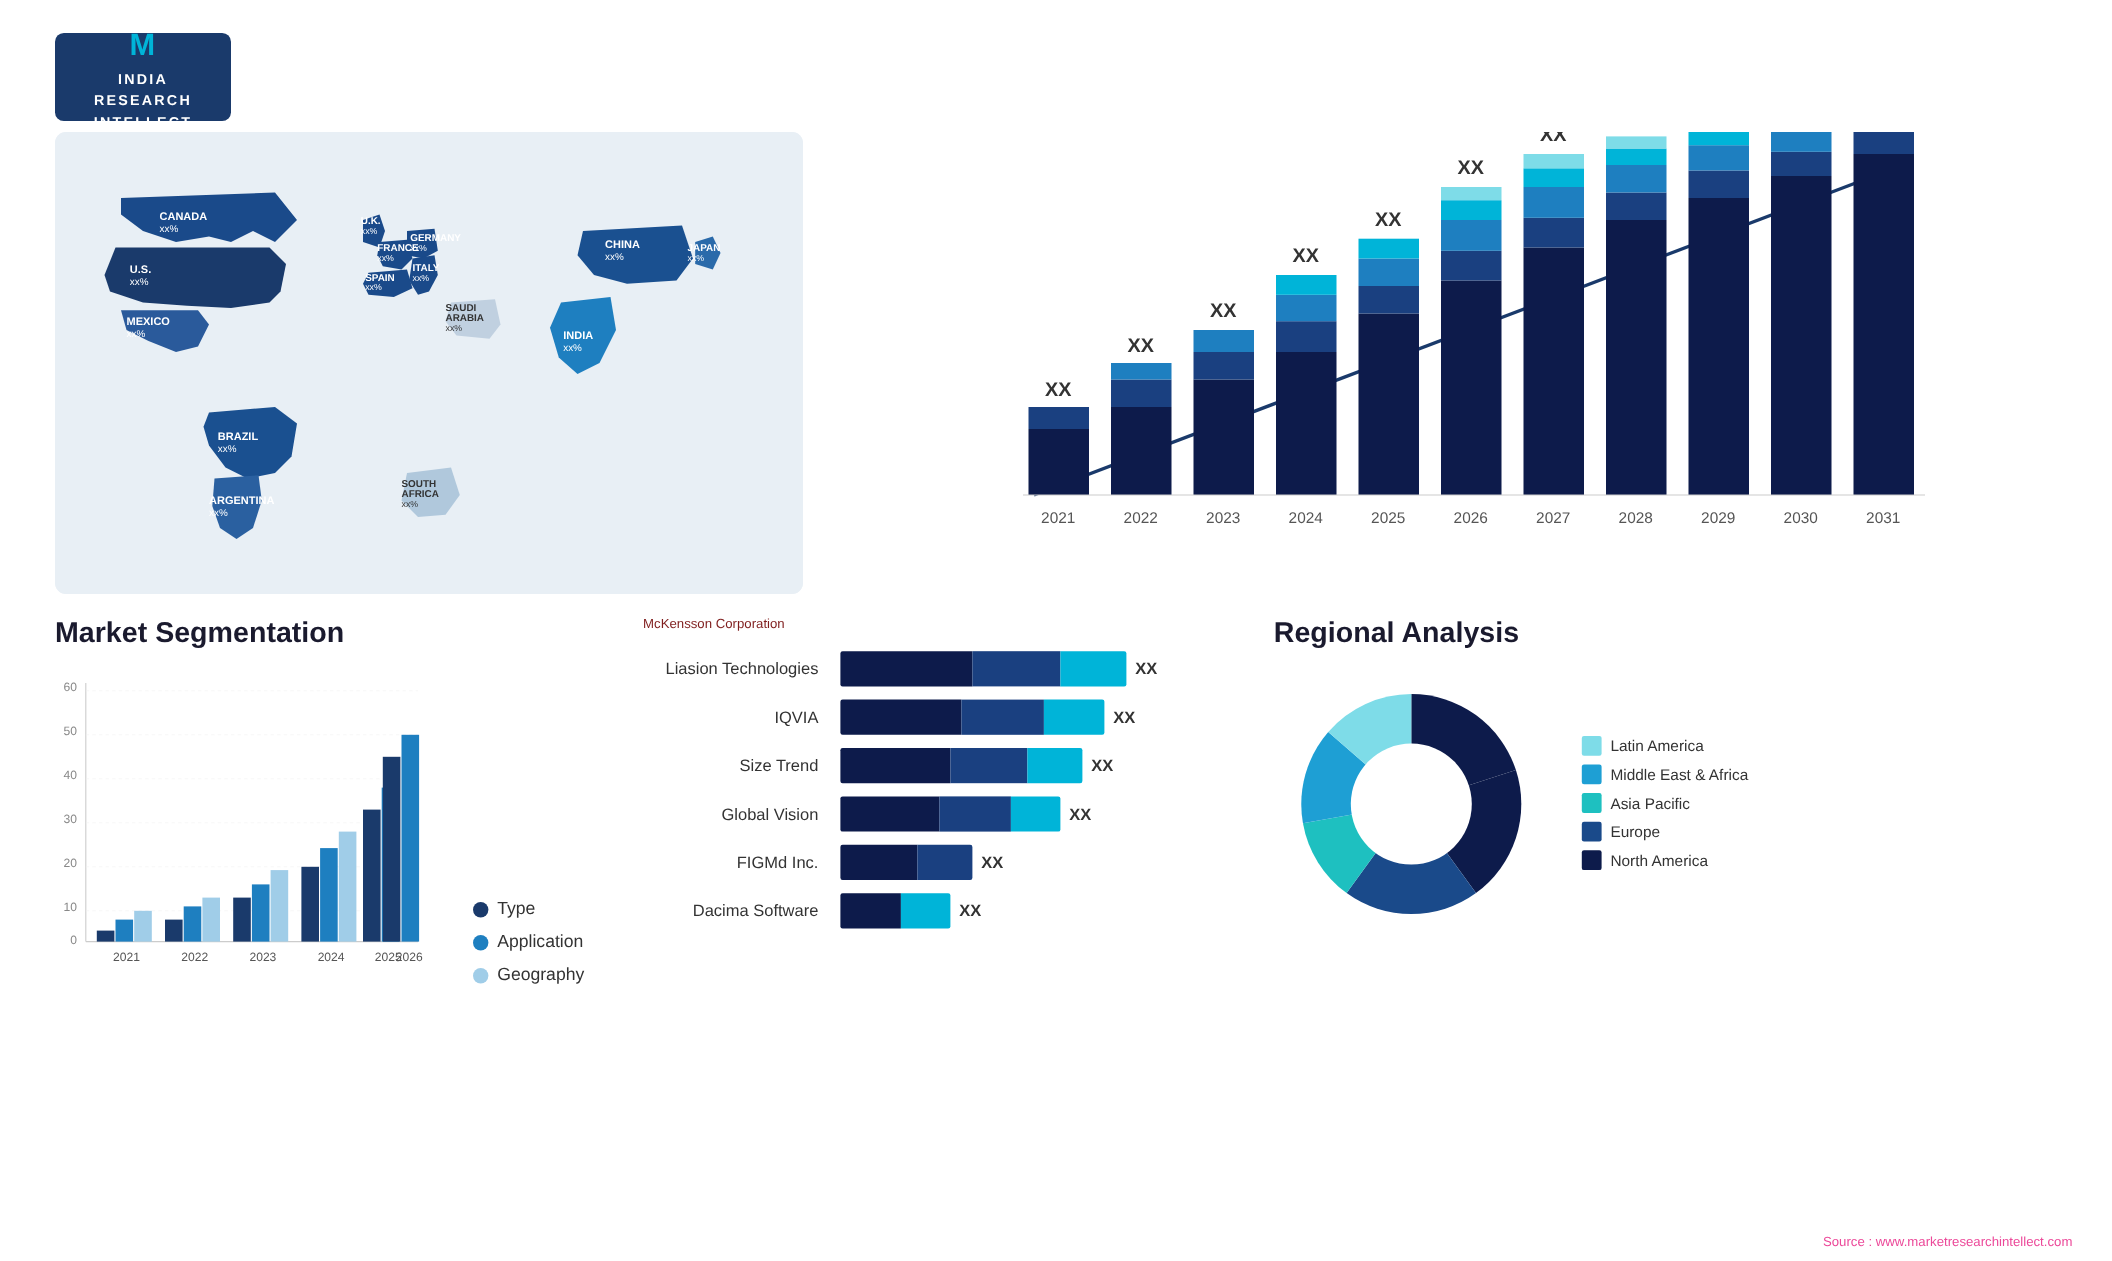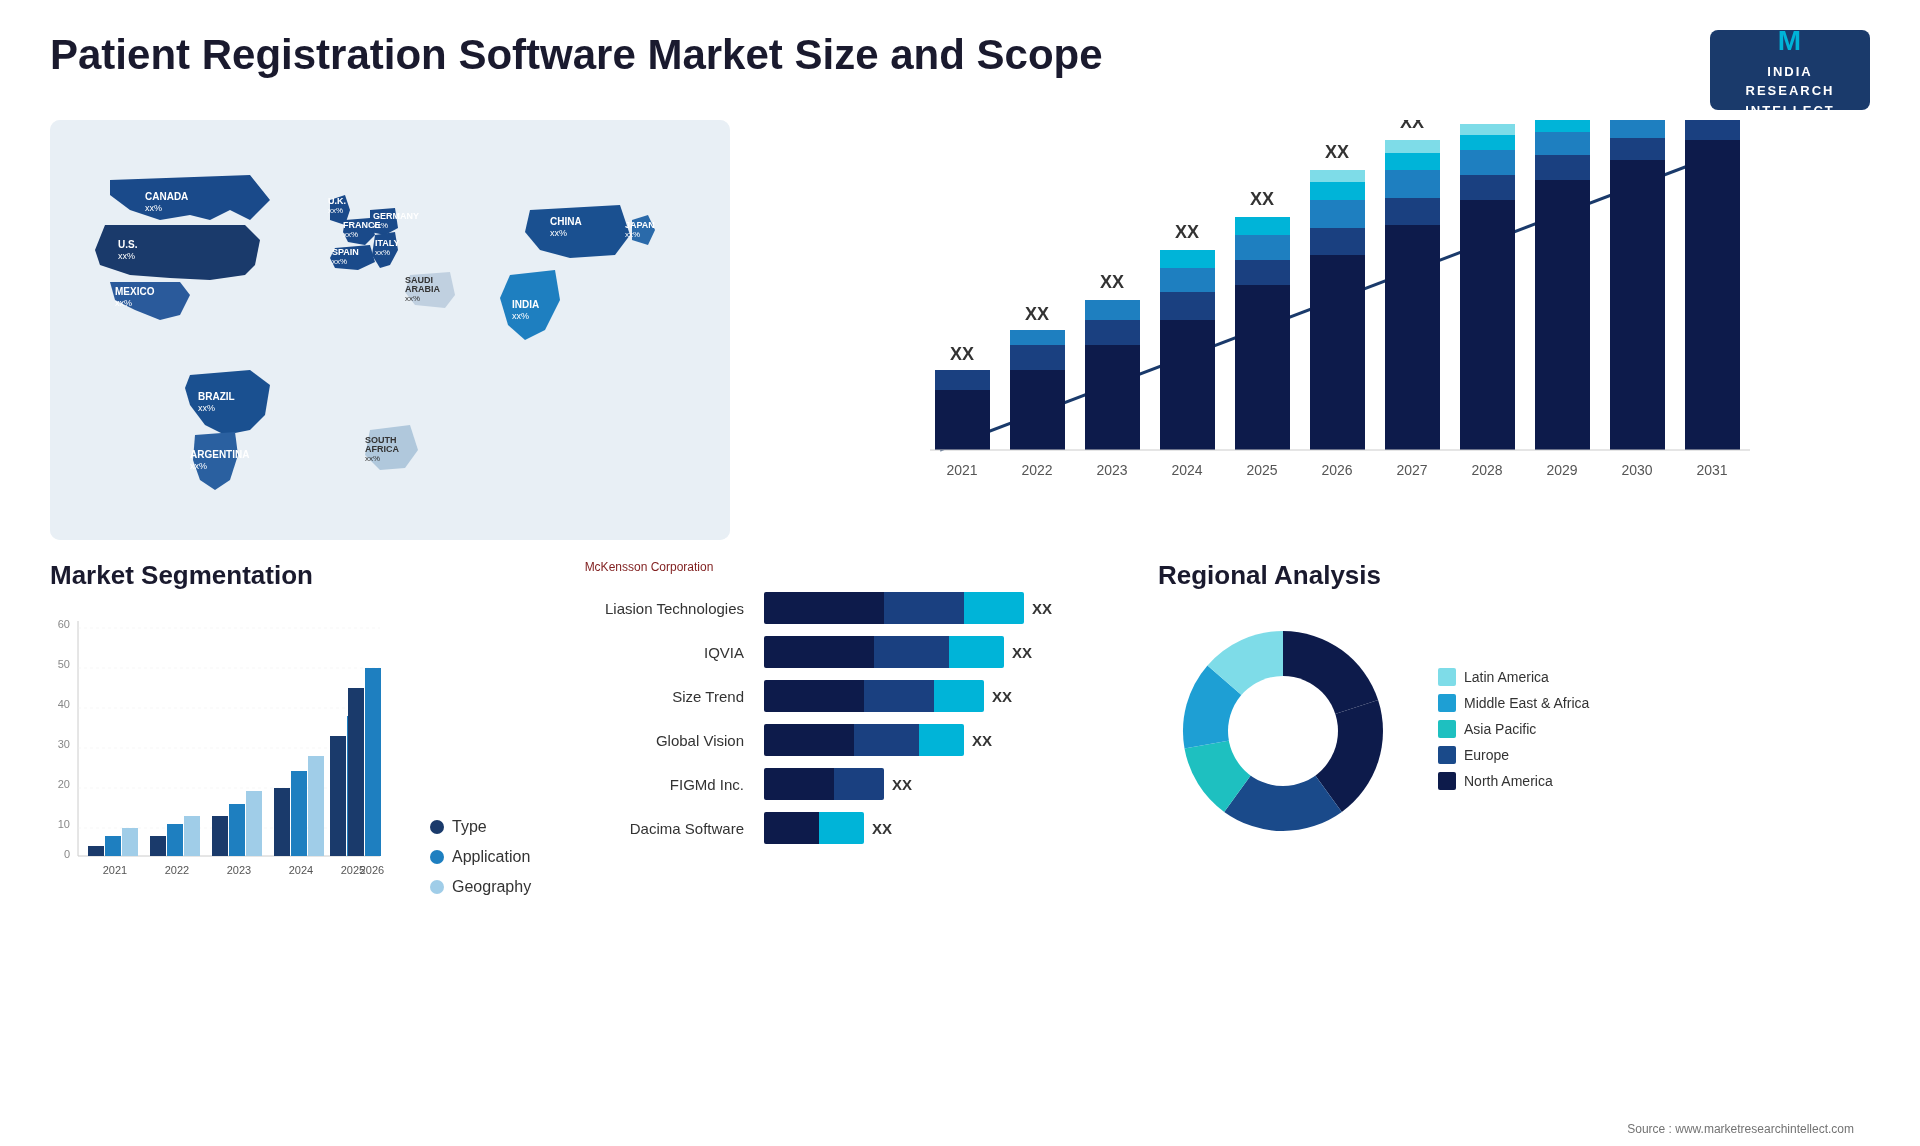--- a/index.html
+++ b/index.html
@@ -183,30 +183,29 @@
     .regional-legend-color {
       width: 18px;
       height: 18px;
       border-radius: 2px;
       flex-shrink: 0;
     }
 
     .source-text {
       position: absolute;
       bottom: 10px;
-      right: 66px;
+      right: 36px;
       font-size: 12px;
-      color: #737373;
+      color: #ec4899;
     }
   </style>
 </head>
 <body>
 
 <div class="header">
-  <h1 class="main-title">Patient Registration Software Market Size and Scope</h1>
   <div class="logo-area">
     <div class="logo-box">
       <span class="logo-m">M</span>
       <span style="font-size:13px;letter-spacing:2px;">INDIA</span>
       <span style="font-size:13px;letter-spacing:2px;">RESEARCH</span>
       <span style="font-size:13px;letter-spacing:2px;">INTELLECT</span>
     </div>
   </div>
 </div>
 

